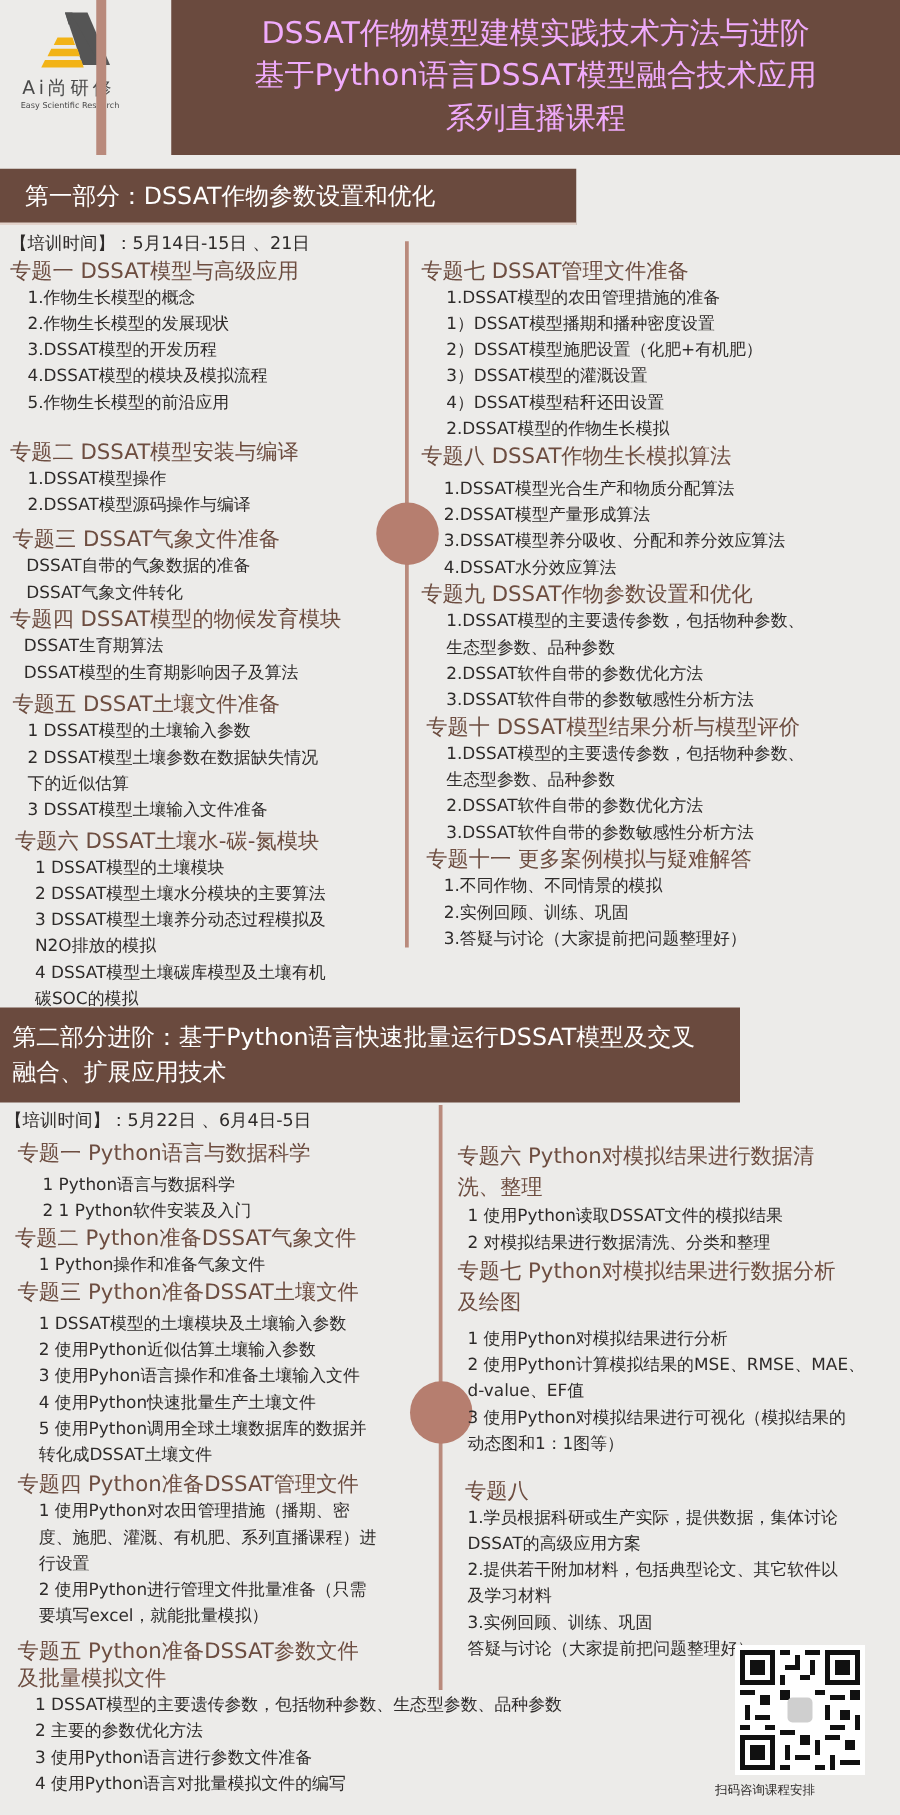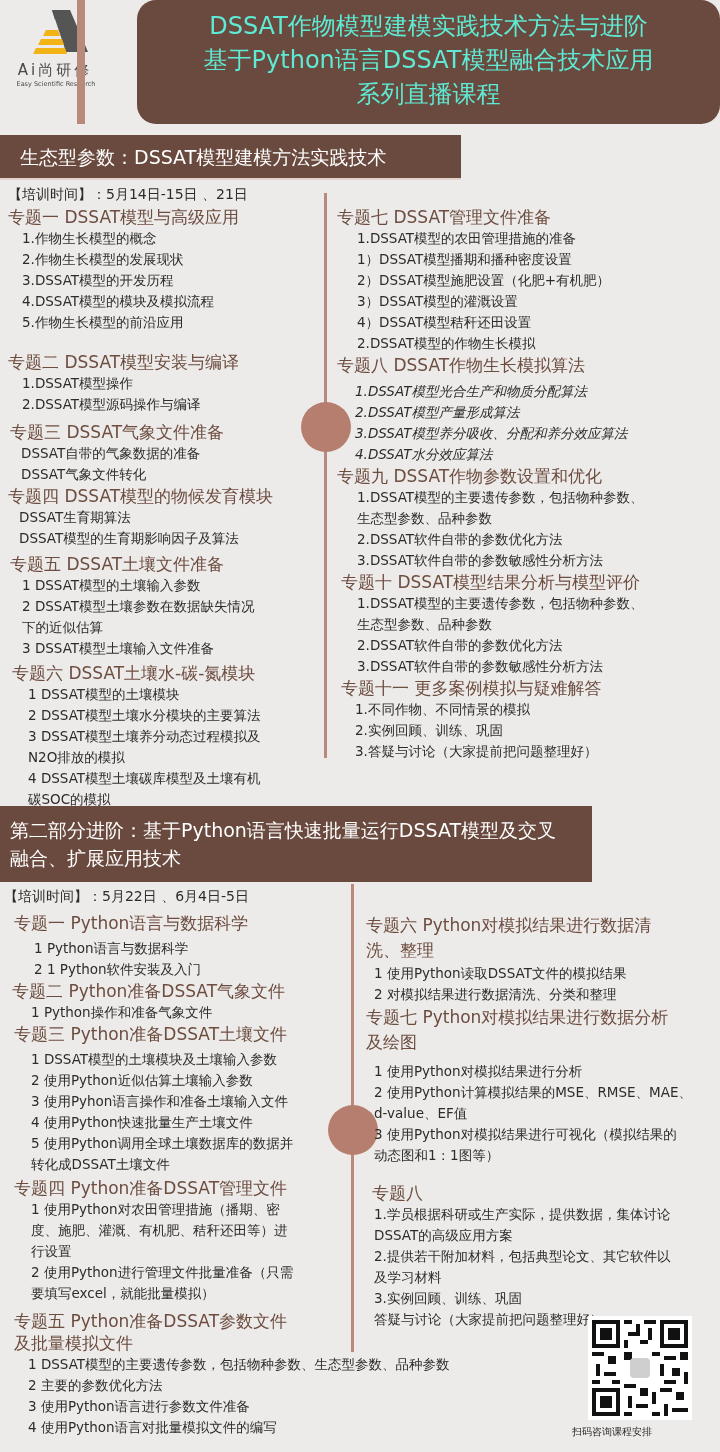--- a/index.html
+++ b/index.html
@@ -14,26 +14,25 @@
 
   
   .logo { left: 0; top: 0; width: 110px; height: 100px; }
   .logo-mark { position: absolute; left: 30px; top: 8px; width: 60px; height: 50px; }
   .logo-text { position: absolute; left: 14px; top: 61px; width: 82px; text-align: center; font-size: 15px; letter-spacing: 3px; color: #4a4a4a; }
   .logo-sub { position: absolute; left: 6px; top: 80px; width: 100px; text-align: center; font-size: 6.5px; color: #4a4a4a; }
   .accent-bar { left: 77px; top: 0; width: 8px; height: 124px; background: #b98a7c; }
   .title-box {
     left: 137px; top: 0; width: 583px; height: 124px;
     background: #6a4a3e;
-    color: #5eead4;
+    color: #f0abfc;
     text-align: center;
     font-size: 24px;
     line-height: 34px;
     padding-top: 9px;
-    border-radius: 19px;
   }
   .title-box div { white-space: nowrap; }
 
   
   .sec1-head {
     left: 0; top: 135px; width: 461px; height: 45px;
     background: #6a4a3e; color: #fff;
     font-size: 19px; line-height: 45px; padding-left: 20px;
     border-bottom: 2px solid #e3d3cb;
   }
@@ -69,21 +68,21 @@
   <div class="logo-text">Ai尚研修</div>
   <div class="logo-sub">Easy Scientific Research</div>
 </div>
 <div class="abs accent-bar"></div>
 <div class="abs title-box">
   <div>DSSAT作物模型建模实践技术方法与进阶</div>
   <div>基于Python语言DSSAT模型融合技术应用</div>
   <div>系列直播课程</div>
 </div>
 
-<div class="abs sec1-head">生态型参数：DSSAT模型建模方法实践技术</div>
+<div class="abs sec1-head">第一部分：DSSAT作物参数设置和优化</div>
 
 <div class="vline" style="left:324px; top:193px; height:565px;"></div>
 <div class="dot" style="left:301px; top:402px;"></div>
 
 <div class="col" style="left:8px; top:186px; width:315px;">
   <div class="time" style="margin-bottom:2px;">【培训时间】：5月14日-15日 、21日</div>
   <div>
     <div class="topic">专题一 DSSAT模型与高级应用</div>
     <div style="padding-left:14px;">
       <div class="item">1.作物生长模型的概念</div>
@@ -143,21 +142,21 @@
       <div class="item">1.DSSAT模型的农田管理措施的准备</div>
       <div class="item">1）DSSAT模型播期和播种密度设置</div>
       <div class="item">2）DSSAT模型施肥设置（化肥+有机肥）</div>
       <div class="item">3）DSSAT模型的灌溉设置</div>
       <div class="item">4）DSSAT模型秸秆还田设置</div>
       <div class="item">2.DSSAT模型的作物生长模拟</div>
     </div>
   </div>
   <div>
     <div class="topic">专题八 DSSAT作物生长模拟算法</div>
-    <div style="padding-left:18px; margin-top:5px;font-style:italic;">
+    <div style="padding-left:18px; margin-top:5px;">
       <div class="item">1.DSSAT模型光合生产和物质分配算法</div>
       <div class="item">2.DSSAT模型产量形成算法</div>
       <div class="item">3.DSSAT模型养分吸收、分配和养分效应算法</div>
       <div class="item">4.DSSAT水分效应算法</div>
     </div>
   </div>
   <div>
     <div class="topic">专题九 DSSAT作物参数设置和优化</div>
     <div style="padding-left:20px;">
       <div class="item">1.DSSAT模型的主要遗传参数，包括物种参数、</div>
@@ -216,21 +215,21 @@
       <div class="item">3 使用Pyhon语言操作和准备土壤输入文件</div>
       <div class="item">4 使用Python快速批量生产土壤文件</div>
       <div class="item">5 使用Python调用全球土壤数据库的数据并</div>
       <div class="item">转化成DSSAT土壤文件</div>
     </div>
   </div>
   <div style="margin-top:2px;">
     <div class="topic" style="padding-left:10px;">专题四 Python准备DSSAT管理文件</div>
     <div style="padding-left:27px;">
       <div class="item">1 使用Python对农田管理措施（播期、密</div>
-      <div class="item">度、施肥、灌溉、有机肥、秸秆还田等）进</div>
+      <div class="item">度、施肥、灌溉、有机肥、系列直播课程）进</div>
       <div class="item">行设置</div>
       <div class="item">2 使用Python进行管理文件批量准备（只需</div>
       <div class="item">要填写excel，就能批量模拟）</div>
     </div>
   </div>
   <div style="margin-top:6px;">
     <div class="topic" style="padding-left:10px;">专题五 Python准备DSSAT参数文件</div>
     <div class="topic" style="padding-left:10px;">及批量模拟文件</div>
     <div style="padding-left:24px;">
       <div class="item">1 DSSAT模型的主要遗传参数，包括物种参数、生态型参数、品种参数</div>

